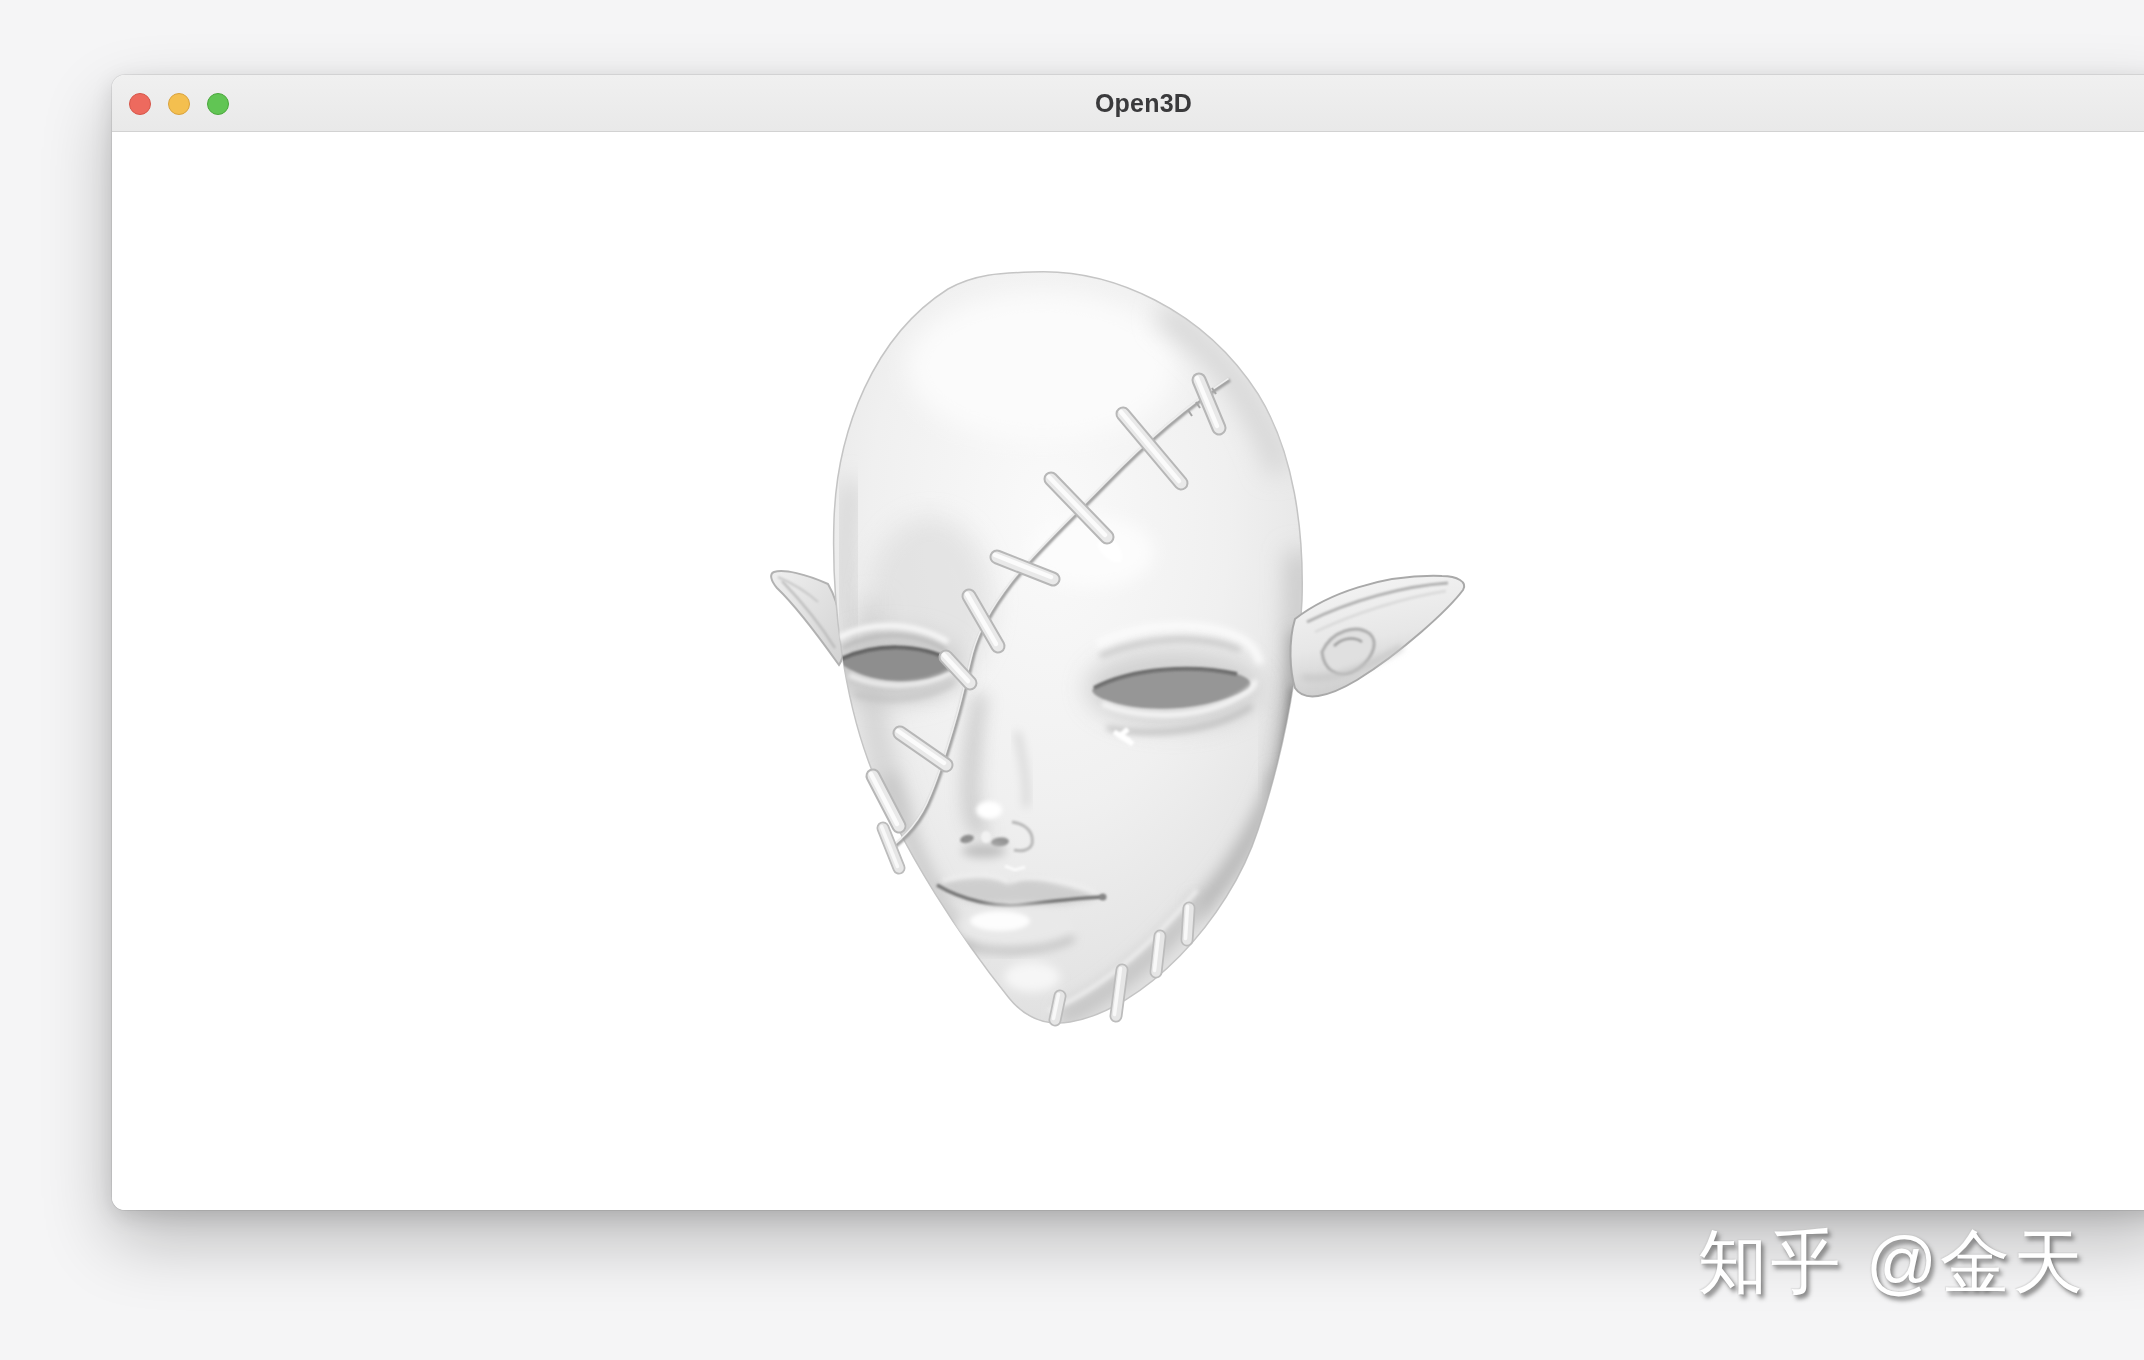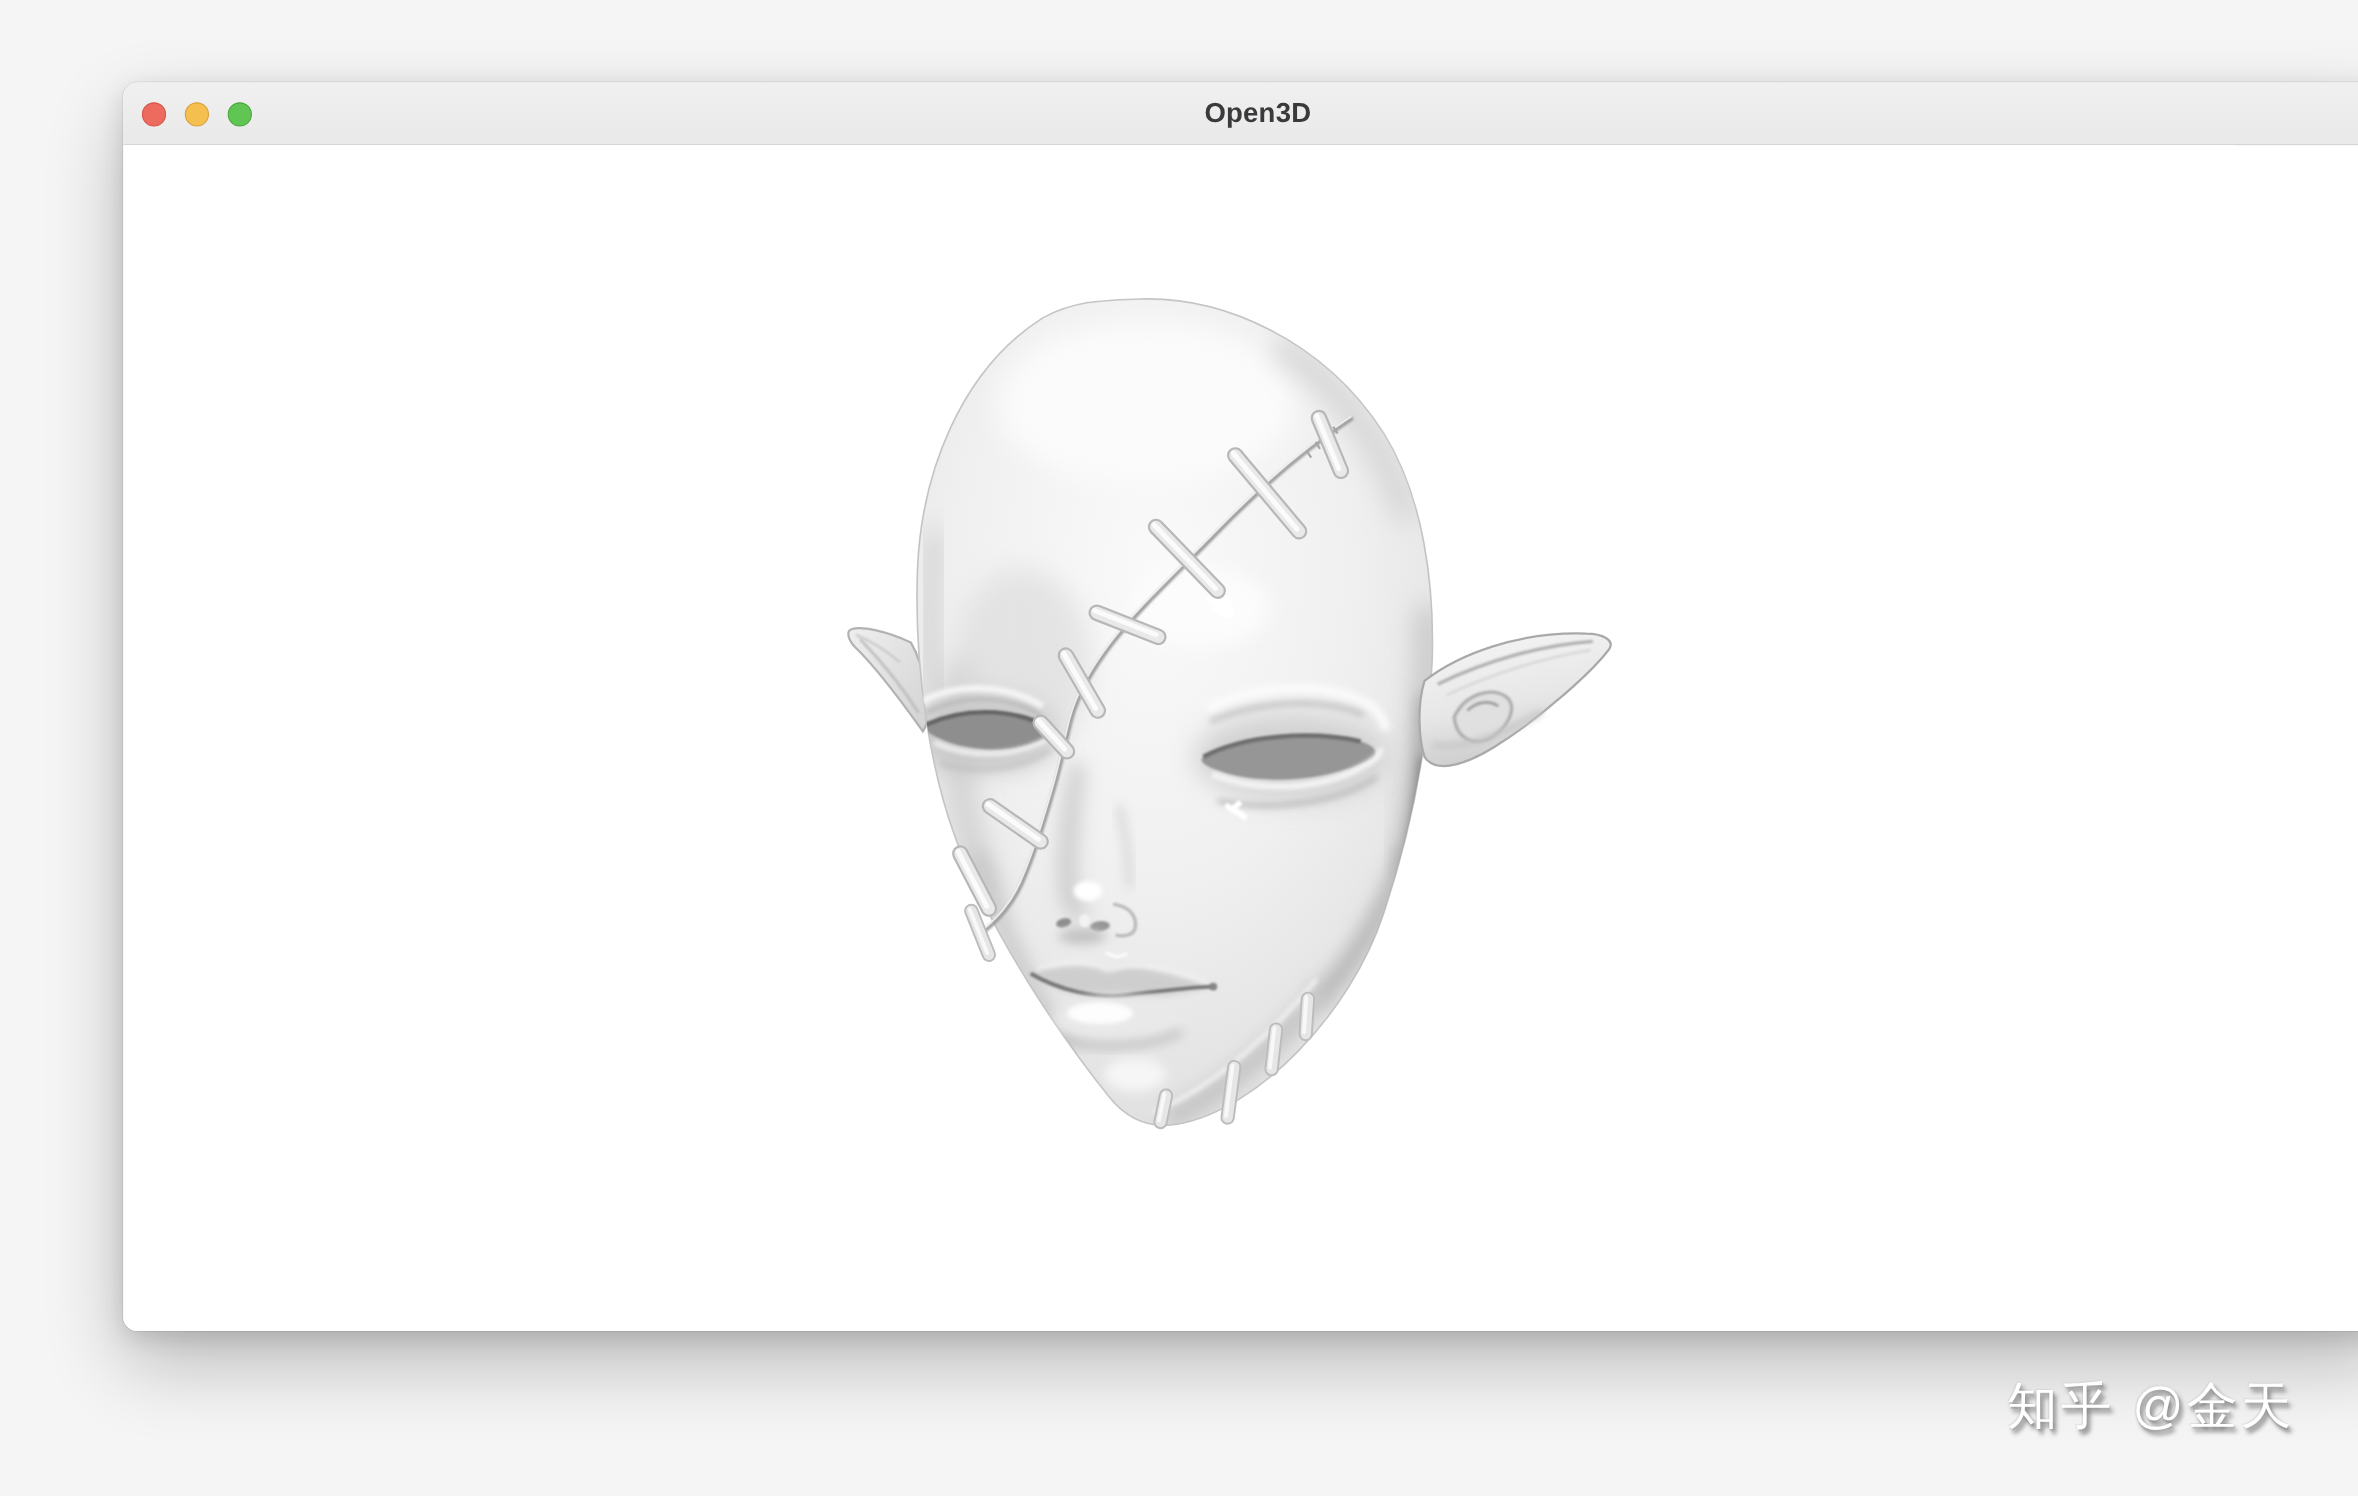--- a/index.html
+++ b/index.html
@@ -22,21 +22,21 @@
   .traffic{position:absolute;left:17px;top:18px;display:flex;gap:17px;}
   .light{width:22px;height:22px;border-radius:50%;box-sizing:border-box;border:1px solid rgba(0,0,0,.14);padding:0;cursor:default;}
   .light.close{background:#ed6a5e;border-color:#d65549;}
   .light.min{background:#f4bf4f;border-color:#d9a23c;}
   .light.max{background:#61c554;border-color:#4aa73c;}
   .title{font-weight:bold;font-size:25px;color:#3a3a3c;letter-spacing:.2px;}
   .viewport{position:relative;width:1920px;height:1078px;background:#ffffff;}
   .viewport svg{display:block;}
   .watermark{
     position:absolute;right:58px;bottom:50px;
-    font-size:46px;letter-spacing:3px;color:#ffffff;
+    font-size:70px;letter-spacing:3px;color:#ffffff;
     text-shadow:3px 4px 4px rgba(118,118,118,.85),1px 1px 2px rgba(140,140,140,.6),-1px -1px 1px rgba(200,200,200,.45);
     white-space:nowrap;
   }
   
   .pin-base{stroke:#b7b7b7;stroke-width:15;stroke-linecap:round;fill:none;}
   .pin-mid{stroke:#e9e9e9;stroke-width:11;stroke-linecap:round;fill:none;}
   .pin-hi{stroke:#fbfbfb;stroke-width:4.5;stroke-linecap:round;fill:none;transform:translate(-2px,-2px);}
   .npin-base{stroke:#bcbcbc;stroke-width:13;stroke-linecap:round;fill:none;}
   .npin-mid{stroke:#e6e6e6;stroke-width:9.5;stroke-linecap:round;fill:none;}
   .npin-hi{stroke:#f8f8f8;stroke-width:3.5;stroke-linecap:round;fill:none;transform:translate(-1.5px,-1.5px);}

